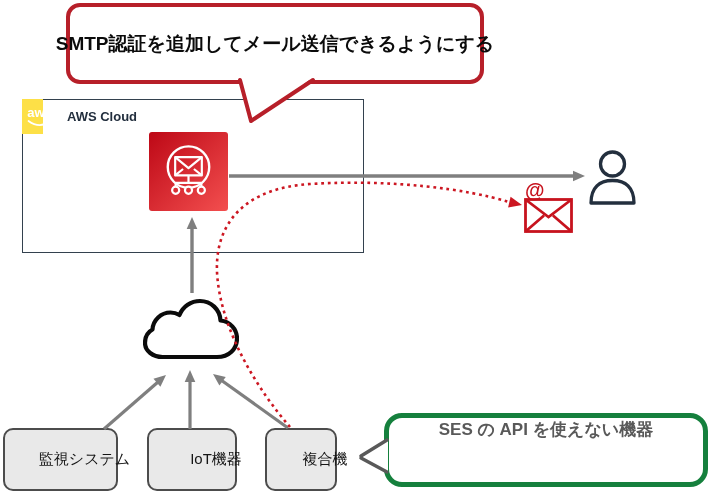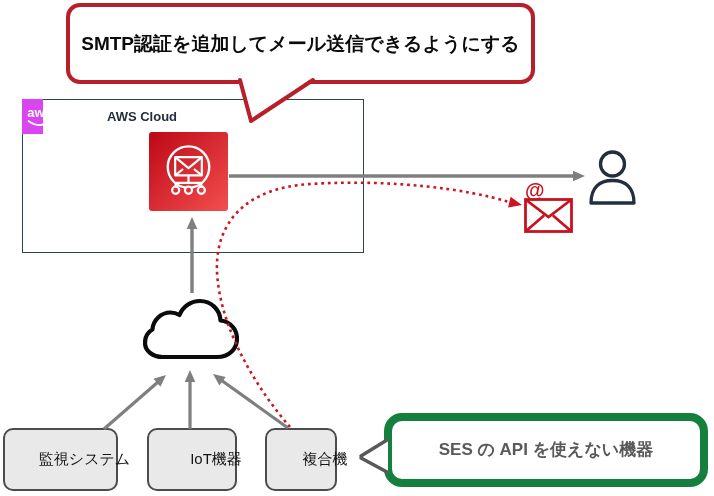--- a/index.html
+++ b/index.html
@@ -2,52 +2,52 @@
 <html><head>
 <meta charset="utf-8">
 <style>
   html,body{margin:0;padding:0;background:#fff;}
   .stage{
     position:relative;width:714px;height:496px;overflow:hidden;background:#fff;
     font-family:"Liberation Sans","DejaVu Sans",sans-serif;
   }
   
   .callout-red{
-    position:absolute;left:66px;top:3px;width:469px;height:81px;box-sizing:border-box;
+    position:absolute;left:66px;top:3px;width:418px;height:81px;box-sizing:border-box;
     border:4px solid #b71f29;border-radius:14px;background:#fff;
     display:flex;align-items:center;justify-content:center;z-index:2;
   }
   .callout-red .txt{font-size:19px;font-weight:bold;color:#0b0b0b;white-space:nowrap;}
   
   .aws-box{
     position:absolute;left:22px;top:99px;width:342px;height:154px;box-sizing:border-box;
     border:1.5px solid #33414e;background:#fff;z-index:1;
   }
-  .aws-logo{position:absolute;left:22px;top:99px;width:21px;height:35px;background:#d946ef;z-index:2;}
-  .aws-label{position:absolute;left:67px;top:109px;font-size:13px;font-weight:bold;color:#232f3e;z-index:2;margin-left:40px;}
+  .aws-logo{position:absolute;left:22px;top:99px;width:21px;height:35px;background:#fde047;z-index:2;}
+  .aws-label{position:absolute;left:67px;top:109px;font-size:13px;font-weight:bold;color:#232f3e;z-index:2;}
   
   .ses{position:absolute;left:149px;top:132px;z-index:3;}
   .cloud{position:absolute;left:143px;top:294px;z-index:3;}
   .user{position:absolute;left:587px;top:143px;z-index:3;}
   .mail{position:absolute;left:518px;top:178px;z-index:3;}
   
   .device{
     position:absolute;top:428px;height:63px;box-sizing:border-box;
     background:#e9e9e9;border:2.5px solid #4c4c4c;border-radius:10px;
     display:flex;align-items:center;justify-content:center;
     font-size:15px;color:#151515;z-index:2;white-space:nowrap;padding-left:48px;
   }
   .device.d1{left:3px;width:115px;}
   .device.d2{left:147px;width:90px;}
   .device.d3{left:265px;width:72px;text-align:center;}
   
   .callout-gray{
     position:absolute;left:384px;top:413px;width:324px;height:74px;box-sizing:border-box;
-    border:8px solid #15803d;border-radius:18px;background:#fff;
-    display:flex;flex-direction:column;align-items:center;justify-content:center;z-index:2;
+    border:5px solid #15803d;border-radius:18px;background:#fff;
+    display:flex;flex-direction:column;align-items:center;justify-content:space-between;z-index:2;
   }
   .callout-gray .ln{font-size:17px;font-weight:bold;color:#595959;line-height:1.42;white-space:nowrap;}
   
   .overlay{position:absolute;left:0;top:0;width:714px;height:496px;z-index:5;pointer-events:none;}
 </style>
 </head>
 <body>
 
 <div class="stage">
 

